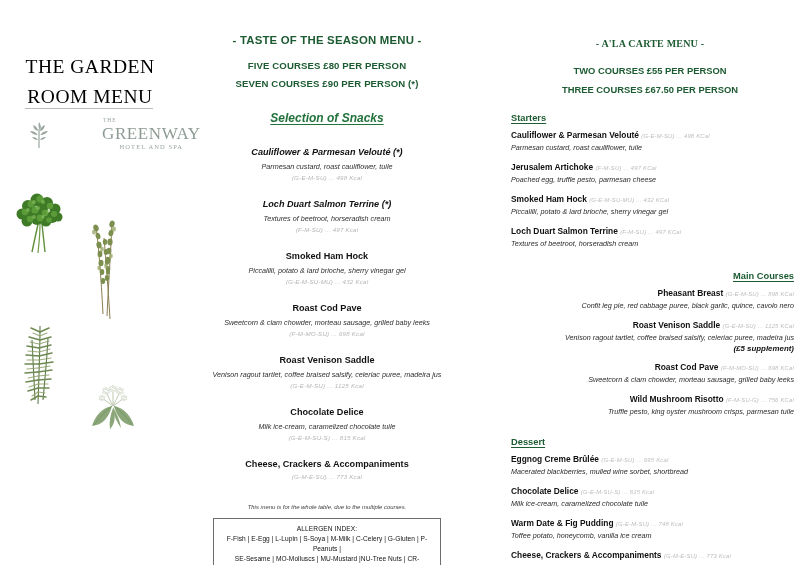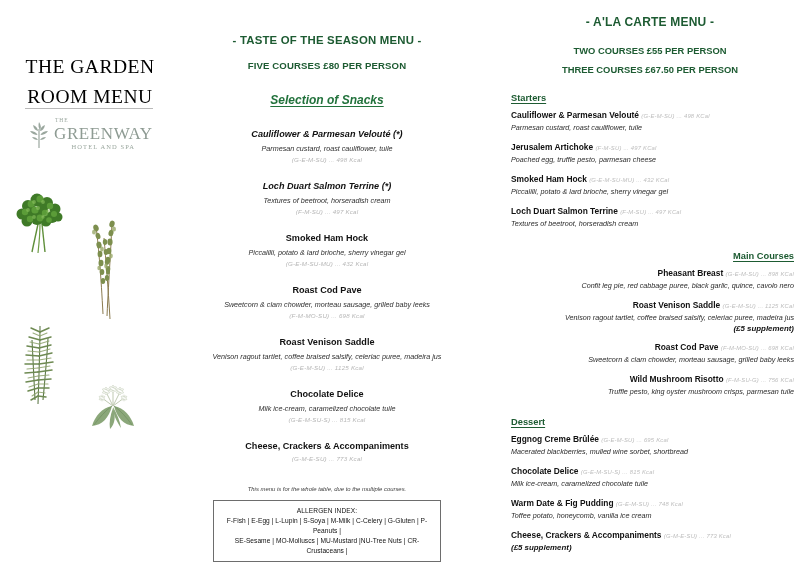--- a/index.html
+++ b/index.html
@@ -35,21 +35,21 @@
   .brand-rule {
     position: absolute;
     left: 25px; top: 108px;
     width: 128px; height: 1px;
     background: #b9b9b9;
   }
   .logo-wrap {
     position: absolute;
     left: 26px; top: 116px;
     width: 138px; height: 36px;
-    display: flex; align-items: center;
+    display: flex; align-items: center; gap: 48px;
   }
   .logo-mark { width: 26px; height: 30px; flex: 0 0 26px; }
   .logo-text { margin-left: 2px; line-height: 1; }
   .logo-the {
     font-family: "Liberation Serif", serif;
     font-size: 5.5px; color: #9aa79e; letter-spacing: 1px;
     display: block; margin-bottom: 1px; margin-left: 1px;
   }
   .logo-name {
     font-family: "Liberation Serif", serif;
@@ -126,24 +126,24 @@
   .allergen-line {
     font-size: 6.6px; color: #111; letter-spacing: 0.05px;
   }
 
   
   #right-col {
     position: absolute; left: 500px; top: 0;
     width: 300px; height: 565px;
   }
   .r-title {
-    margin-top: 15px;
+    margin-top: 38px;
     text-align: center;
-    font-size: 12px; font-weight: bold;
-    color: #1d5b32; letter-spacing: 0.2px;
+    font-size: 10px; font-weight: bold;
+    color: #1d5b32; letter-spacing: 0.2px; font-family: Liberation Serif, serif;
   }
   .r-price {
     margin-top: 16px;
     text-align: center;
     font-size: 9.4px; font-weight: bold;
     color: #1d5b32;
   }
   .r-price.second { margin-top: 8px; }
 
   .r-section { margin-top: 18px; }
@@ -389,20 +389,21 @@
             <ellipse cx="0" cy="0" rx="1" ry="3.2" transform="rotate(120)"></ellipse>
           </g>
         </g>
       </svg>
     </span>
   </div>
 
   <div id="center-col">
     <div class="c-title">- TASTE OF THE SEASON MENU -</div>
     <div class="c-price">FIVE COURSES £80 PER PERSON</div>
+    <div class="c-price second">SEVEN COURSES £90 PER PERSON (*)</div>
     <div class="c-subhead">Selection of Snacks</div>
 
     <div class="c-item first">
       <div class="c-name ital">Cauliflower &amp; Parmesan Velouté (*)</div>
       <div class="c-desc">Parmesan custard, roast cauliflower, tuile</div>
       <div class="c-kcal">(G-E-M-SU) ... 498 Kcal</div>
     </div>
     <div class="c-item">
       <div class="c-name ital">Loch Duart Salmon Terrine (*)</div>
       <div class="c-desc">Textures of beetroot, horseradish cream</div>

